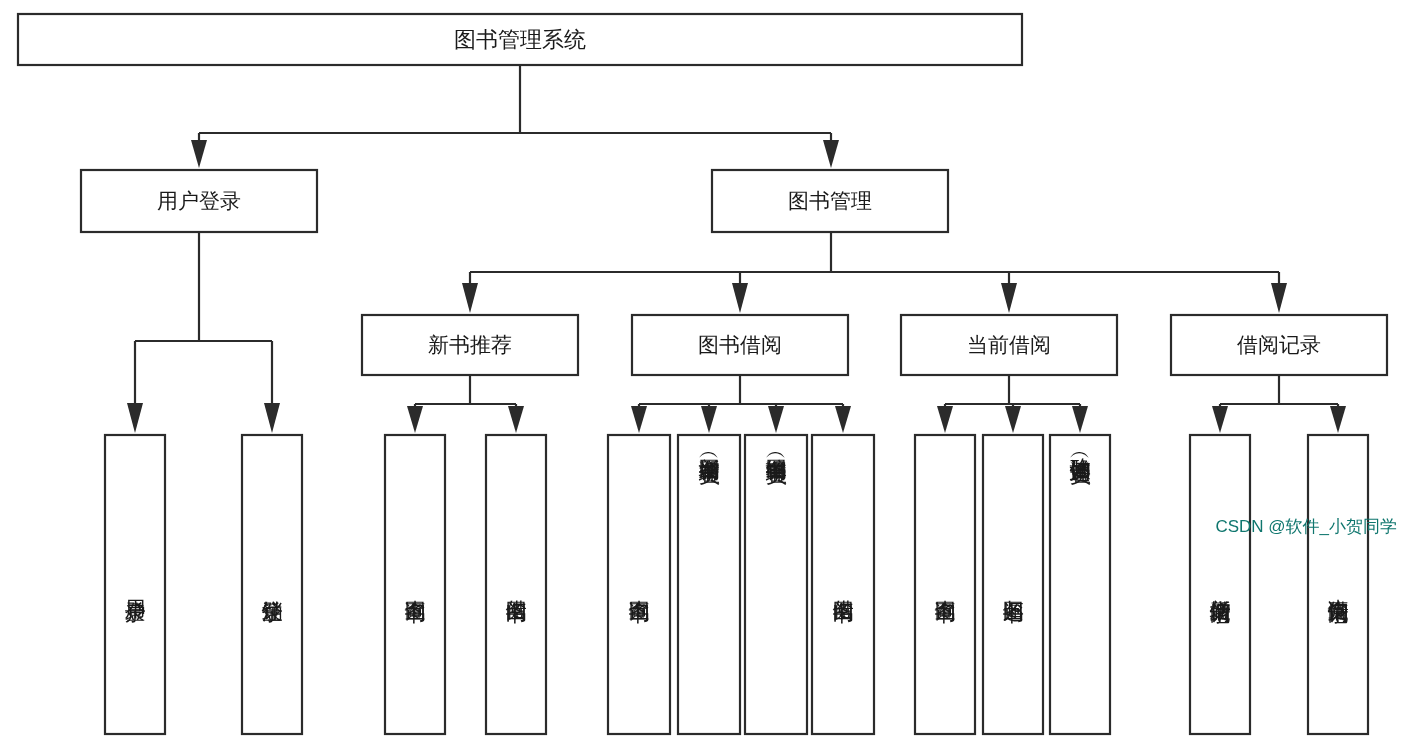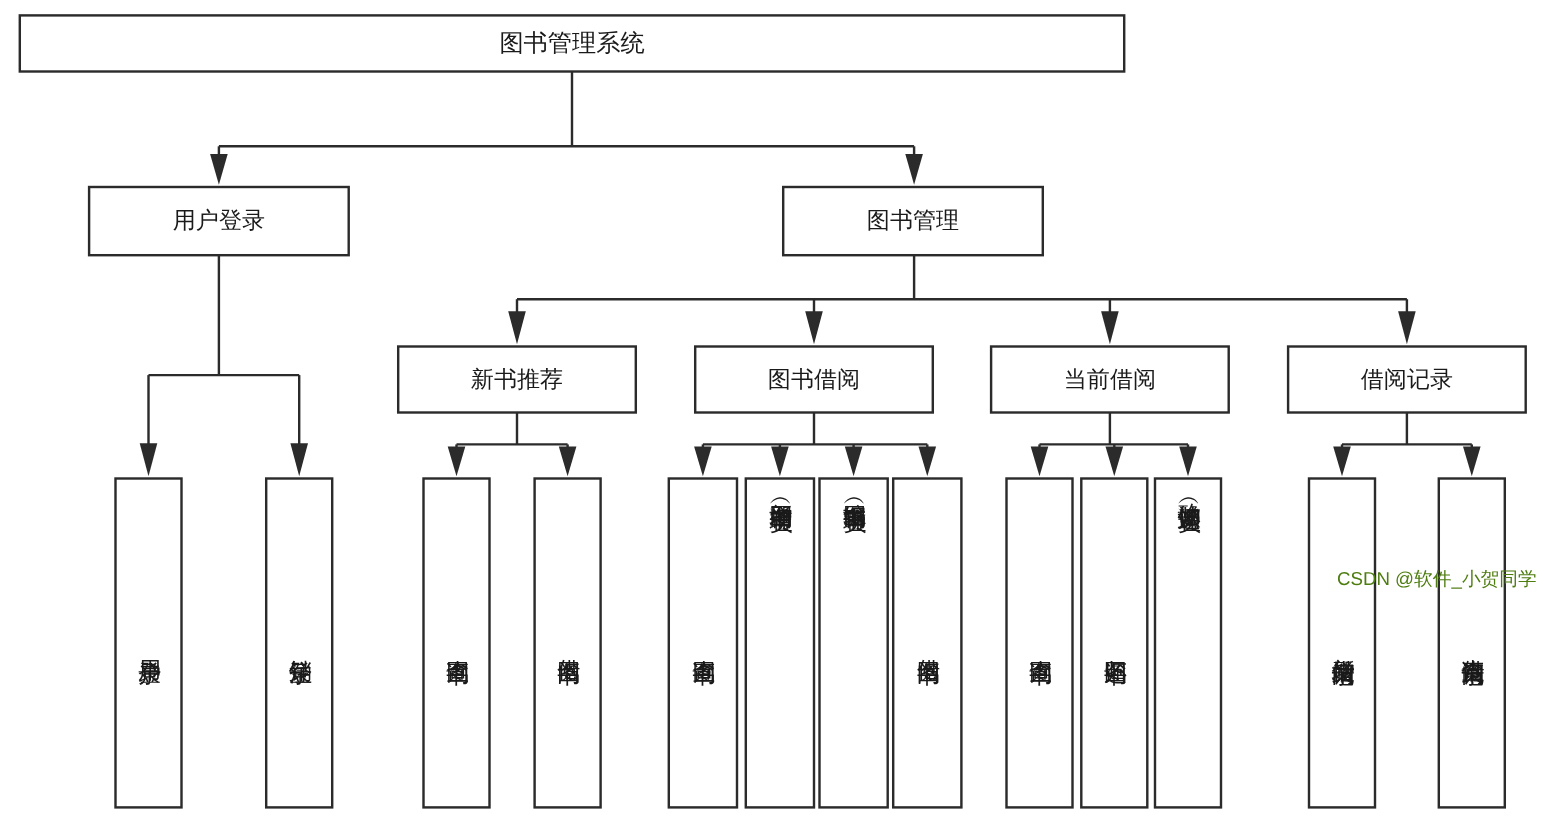--- a/index.html
+++ b/index.html
@@ -71,21 +71,21 @@
     letter-spacing: 1px;
     color: #1a1a1a;
     white-space: nowrap;
   }
   .watermark {
     position: absolute;
     right: 8px;
     bottom: 6px;
     font-family: "Liberation Sans", sans-serif;
     font-size: 17px;
-    color: #4d7c0f;
+    color: #0f766e;
     white-space: nowrap;
     margin-top: 44px;
   }
 </style>
 </head>
 <body>
 
 <div id="diagram-root">
 
   <svg class="diagram-canvas" viewBox="0 0 1405 747" xmlns="http://www.w3.org/2000/svg">

